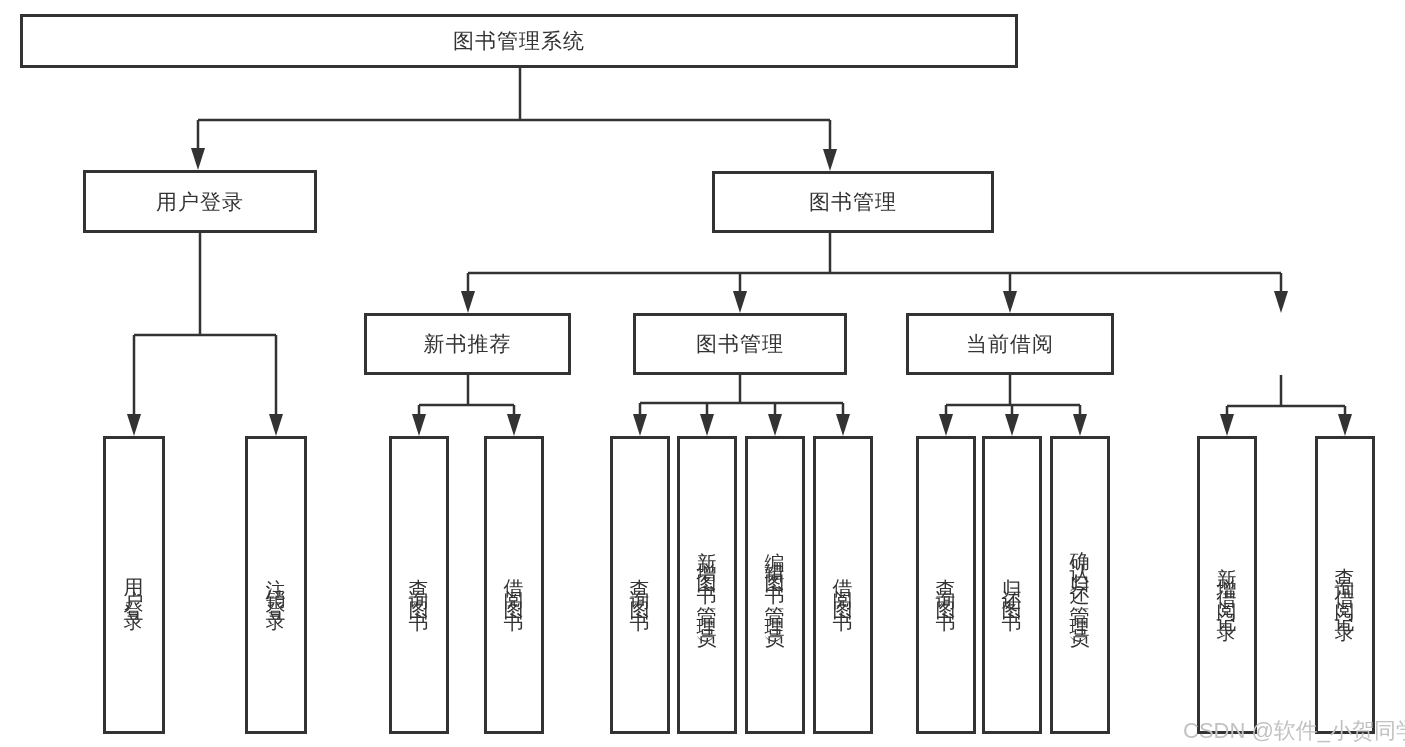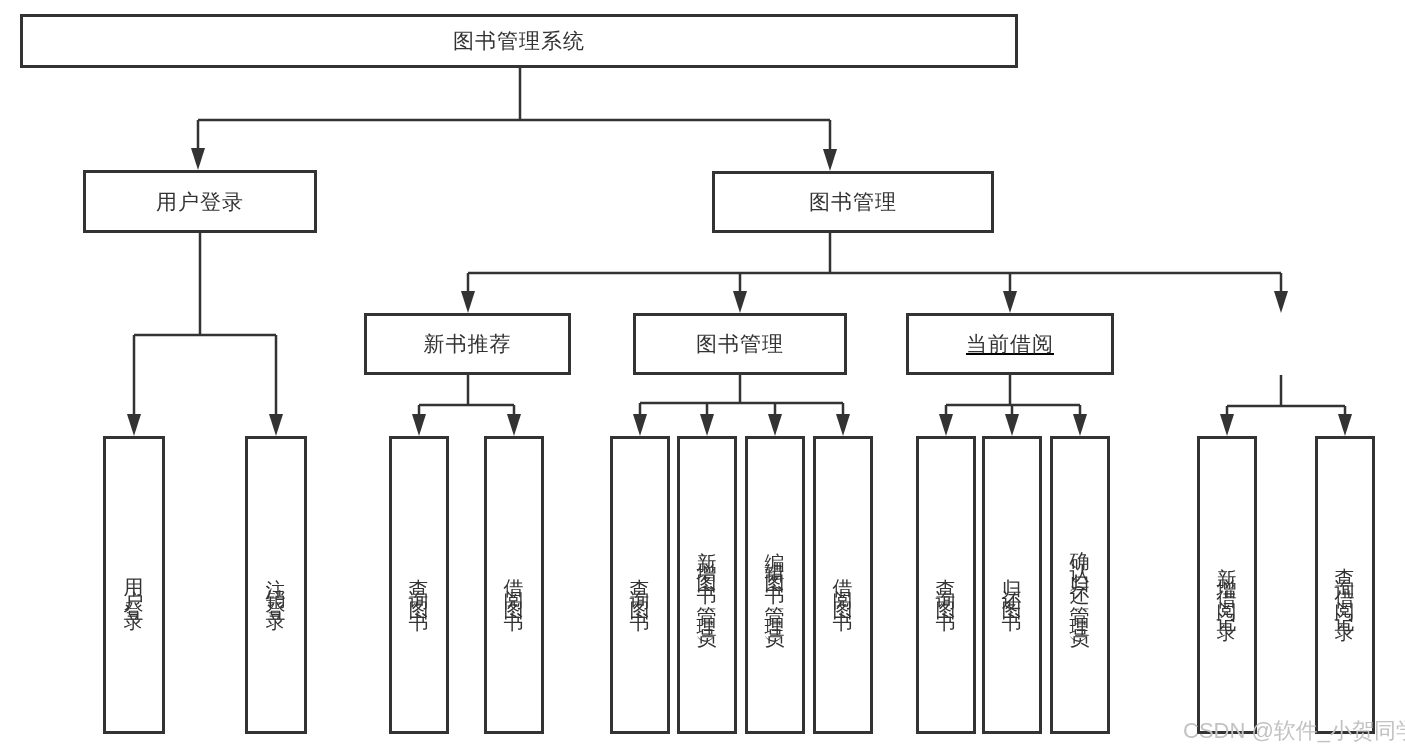--- a/index.html
+++ b/index.html
@@ -114,21 +114,21 @@
   <div class="node" style="left:712px; top:171px; width:282px; height:62px;">
     <span class="label">图书管理</span>
   </div>
 
   <div class="node" style="left:364px; top:313px; width:207px; height:62px;">
     <span class="label">新书推荐</span>
   </div>
   <div class="node" style="left:633px; top:313px; width:214px; height:62px;">
     <span class="label">图书管理</span>
   </div>
-  <div class="node" style="left:906px; top:313px; width:208px; height:62px;text-decoration:underline;">
+  <div class="node" style="left:906px; top:313px; width:208px; height:62px;">
     <span class="label">当前借阅</span>
   </div>
 
   <div class="node leaf" style="left:103px; top:436px; width:62px; height:298px;">
     <span class="label">用户登录</span>
   </div>
   <div class="node leaf" style="left:245px; top:436px; width:62px; height:298px;">
     <span class="label">注销登录</span>
   </div>
 

